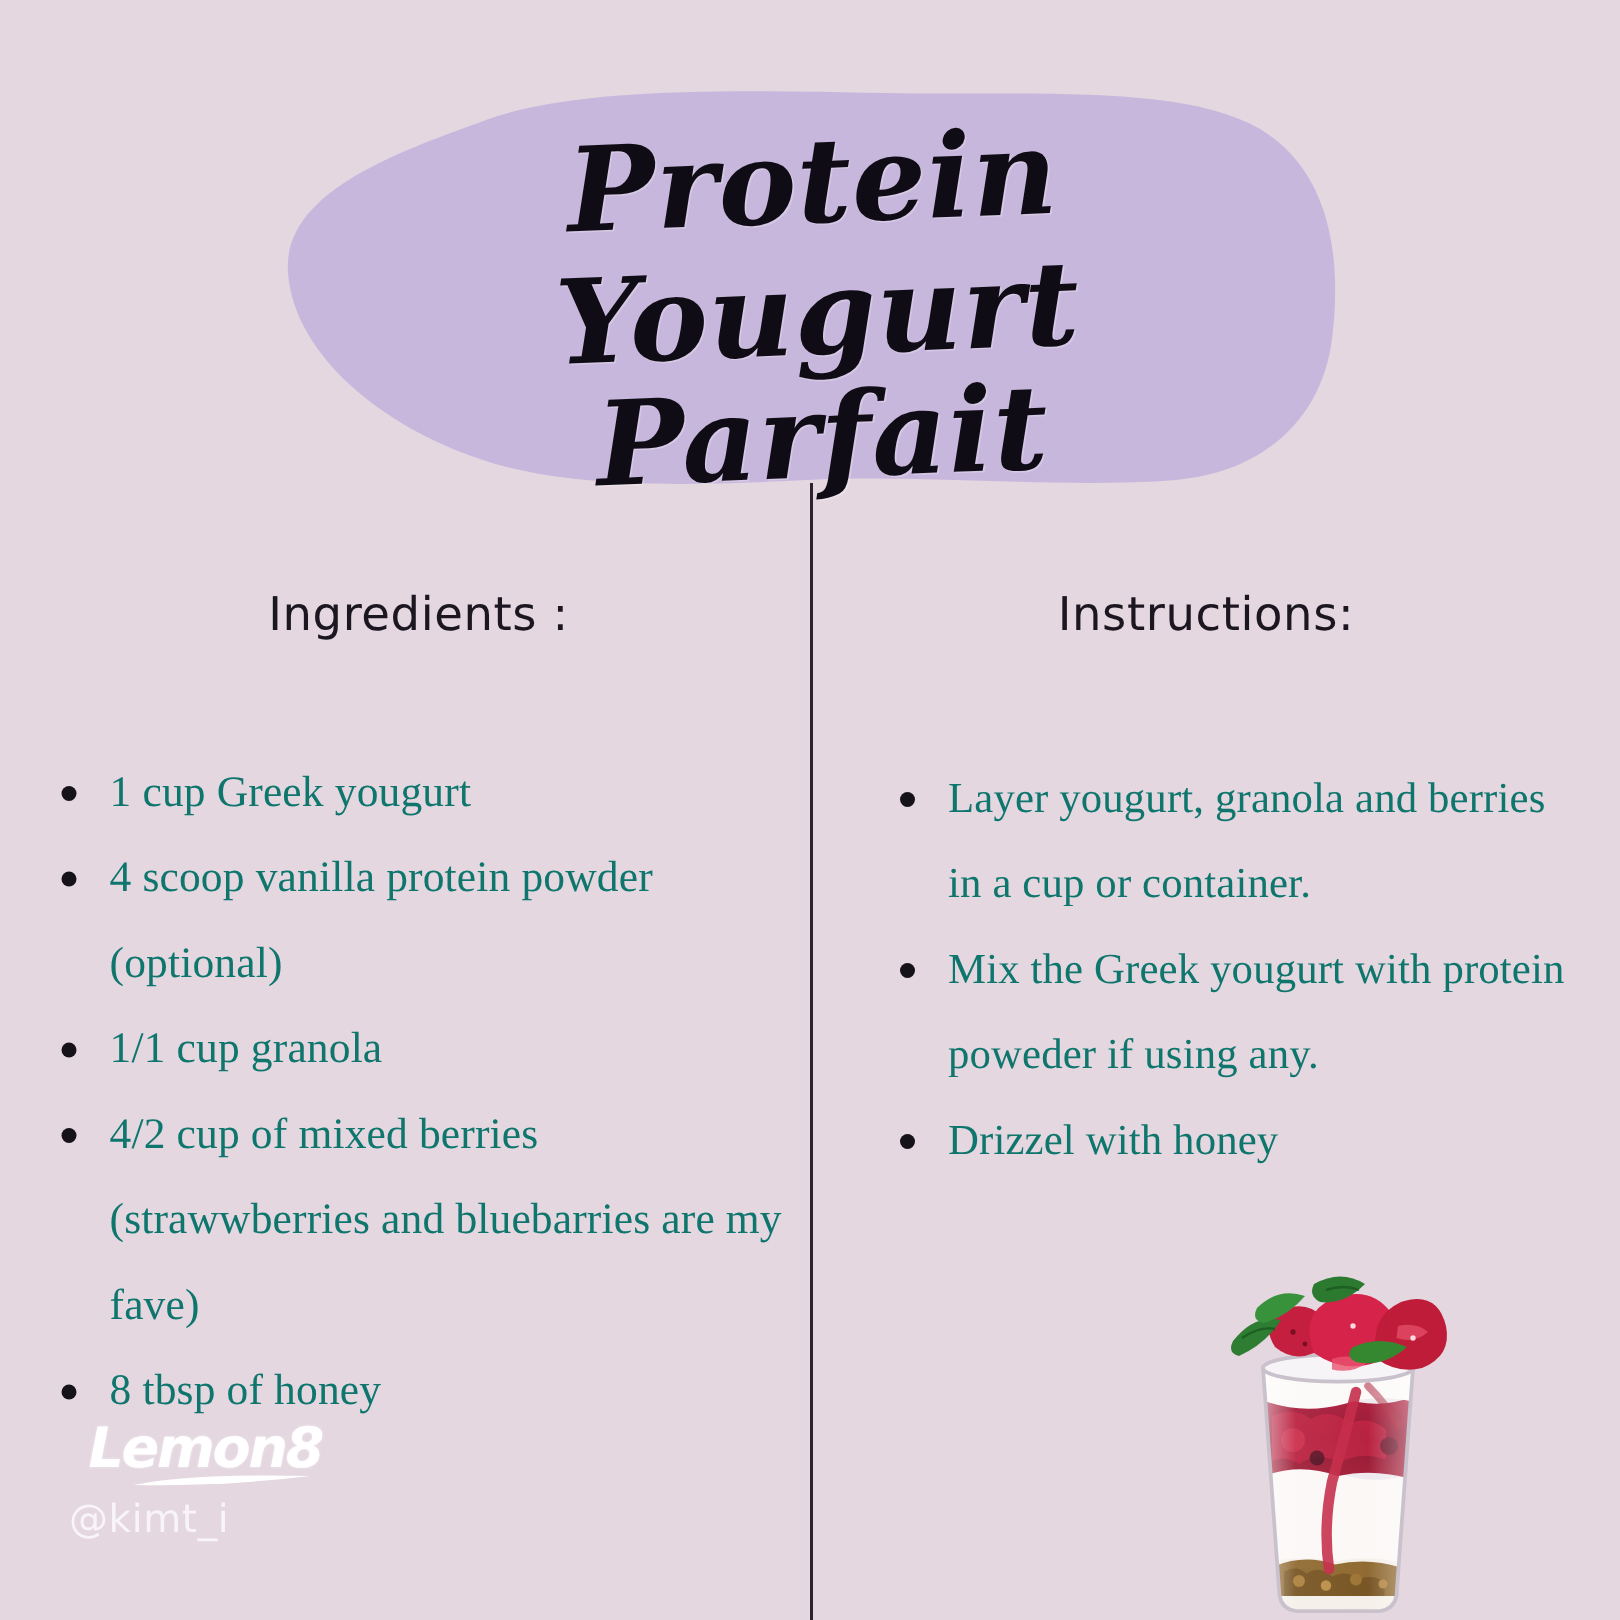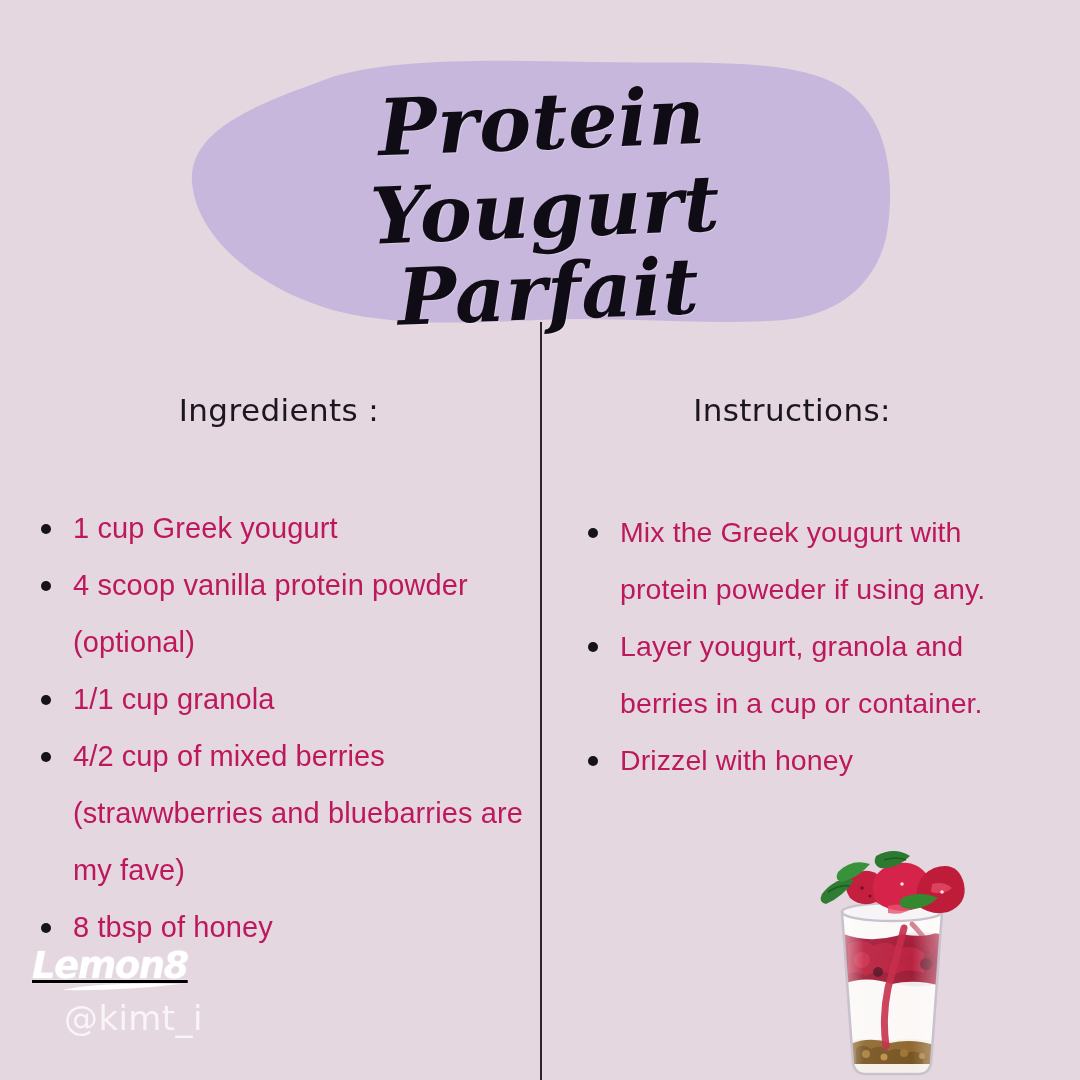--- a/index.html
+++ b/index.html
@@ -56,21 +56,21 @@
     height: 758px;
     background: #2c2230;
   }
 
   
   .column {
     position: absolute;
     top: 392px;
   }
   .col-left  { left: 18px;  width: 516px; }
-  .col-right { left: 550px; width: 482px; }
+  .col-right { left: 562px; width: 482px; }
 
   .col-heading {
     font-family: "DejaVu Sans", sans-serif;
     font-size: 31px;
     font-weight: 400;
     color: #1b1620;
     text-align: center;
     letter-spacing: 0.4px;
     margin: 0;
   }
@@ -81,25 +81,25 @@
     list-style: none;
     margin: 0;
     padding: 0;
   }
   .col-left  .bullet-list { margin-top: 72px; }
   .col-right .bullet-list { margin-top: 76px; }
 
   .bullet-item {
     position: relative;
     padding-left: 38px;
-    font-family: Liberation Sans, sans-serif;
+    font-family: Liberation Serif, serif;
     font-size: 29px;
     font-weight: 400;
     line-height: 57px;
-    color: #be185d;
+    color: #0f766e;
     letter-spacing: 0.1px;
   }
   .col-left .bullet-item  { margin-left: 17px; }
   .col-right .bullet-item { margin-left: 32px; font-size: 28.5px; }
 
   .bullet-item::before {
     content: "";
     position: absolute;
     left: 6px;
     top: 24px;
@@ -115,25 +115,24 @@
     left: 792px;
     top: 832px;
     width: 200px;
     height: 248px;
   }
   .parfait svg { display: block; width: 100%; height: 100%; }
 
   
   .lemon8-mark {
     position: absolute;
-    left: 32px;
+    left: 59px;
     top: 946px;
     width: 200px;
     height: 56px;
-    text-decoration: underline;
   }
   .lemon8-word {
     font-family: "DejaVu Sans", sans-serif;
     font-style: italic;
     font-weight: 700;
     font-size: 37px;
     color: #ffffff;
     letter-spacing: -1.5px;
     line-height: 40px;
     text-shadow: 0 0 2px rgba(255,255,255,0.55);
@@ -142,24 +141,24 @@
     position: absolute;
     left: 28px;
     top: 36px;
     width: 122px;
     height: 10px;
   }
   .lemon8-swoosh svg { display:block; width:100%; height:100%; }
 
   .handle {
     position: absolute;
-    left: 64px;
+    left: 46px;
     top: 998px;
     font-family: "DejaVu Sans", sans-serif;
-    font-size: 34px;
+    font-size: 26px;
     font-weight: 400;
     color: rgba(255,255,255,0.72);
     letter-spacing: 0.4px;
   }
 </style>
 </head>
 <body>
 
 <div id="canvas" style="background: rgb(228, 215, 224);">
 
@@ -193,22 +192,22 @@
       <li class="bullet-item">4 scoop vanilla protein powder (optional)</li>
       <li class="bullet-item">1/1 cup granola</li>
       <li class="bullet-item">4/2 cup of mixed berries (strawwberries and bluebarries are my fave)</li>
       <li class="bullet-item">8 tbsp of honey</li>
     </ul>
   </div>
 
   <div class="column col-right">
     <div class="col-heading">Instructions:</div>
     <ul class="bullet-list">
+      <li class="bullet-item">Layer yougurt, granola and berries in a cup or container.</li>
       <li class="bullet-item">Mix the Greek yougurt with protein poweder if using any.</li>
-      <li class="bullet-item">Layer yougurt, granola and berries in a cup or container.</li>
       <li class="bullet-item">Drizzel with honey</li>
     </ul>
   </div>
 
   <div class="parfait">
     <svg viewBox="0 0 200 248" aria-hidden="true">
       <defs>
         <clipPath id="glassClip">
           <path d="M50 80 L150 80 L139 232 Q137 241 128 242 L72 242 Q63 241 61 232 Z"></path>
         </clipPath>

